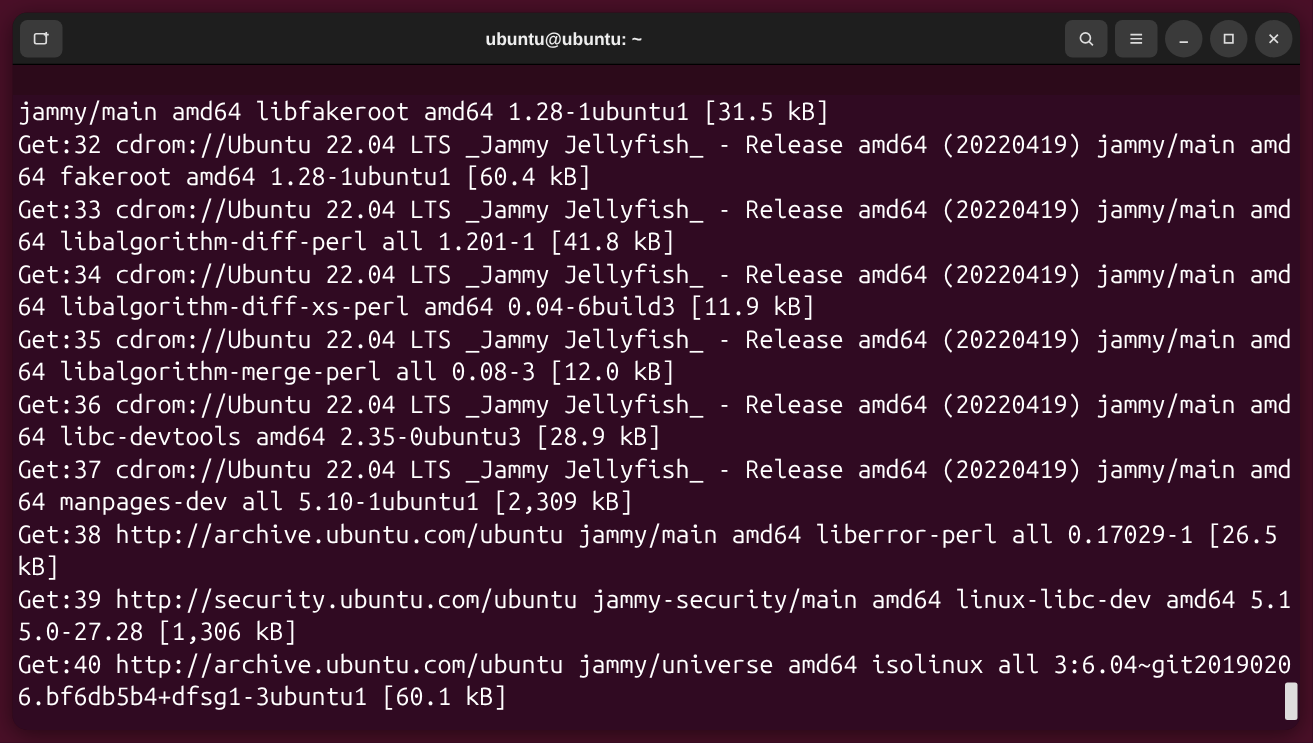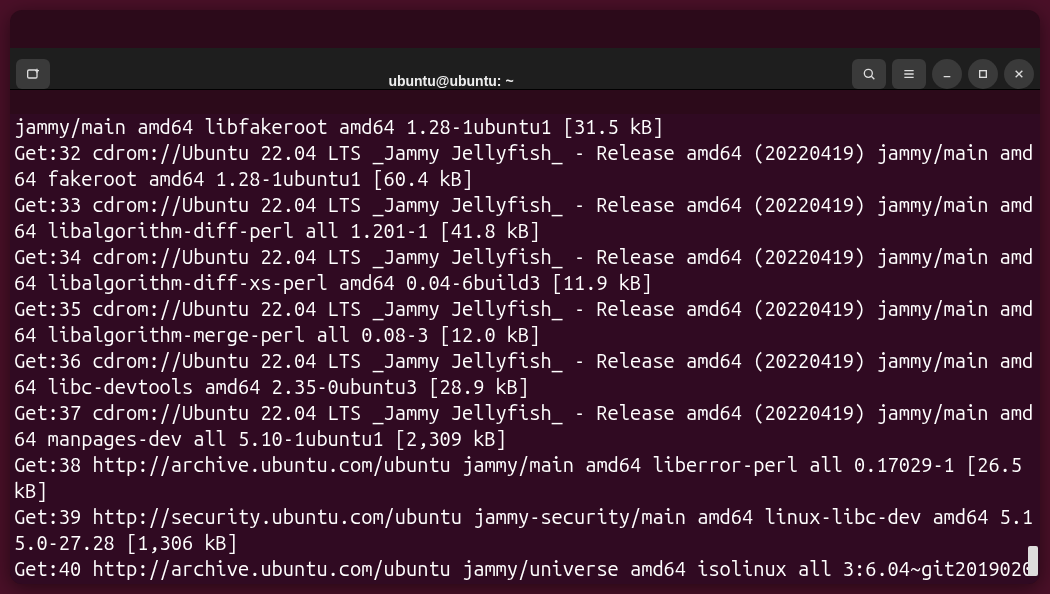--- a/index.html
+++ b/index.html
@@ -18,25 +18,24 @@
     border-radius: 12px;
     overflow: hidden;
     display: flex;
     flex-direction: column;
     box-shadow: 0 4px 20px rgba(0,0,0,0.5);
   }
   .titlebar {
     height: 42px;
     background: #1e1e1e;
     display: flex;
-    align-items: flex-end;
+    align-items: center;
     padding: 0 6px;
     gap: 21px;
     border-bottom: 1px solid #000;
-    margin-top: 38px;
   }
   .tb-btn {
     width: 34px;
     height: 30px;
     border-radius: 6px;
     background: #3a3a3a;
     display: flex;
     align-items: center;
     justify-content: center;
     color: #ddd;

